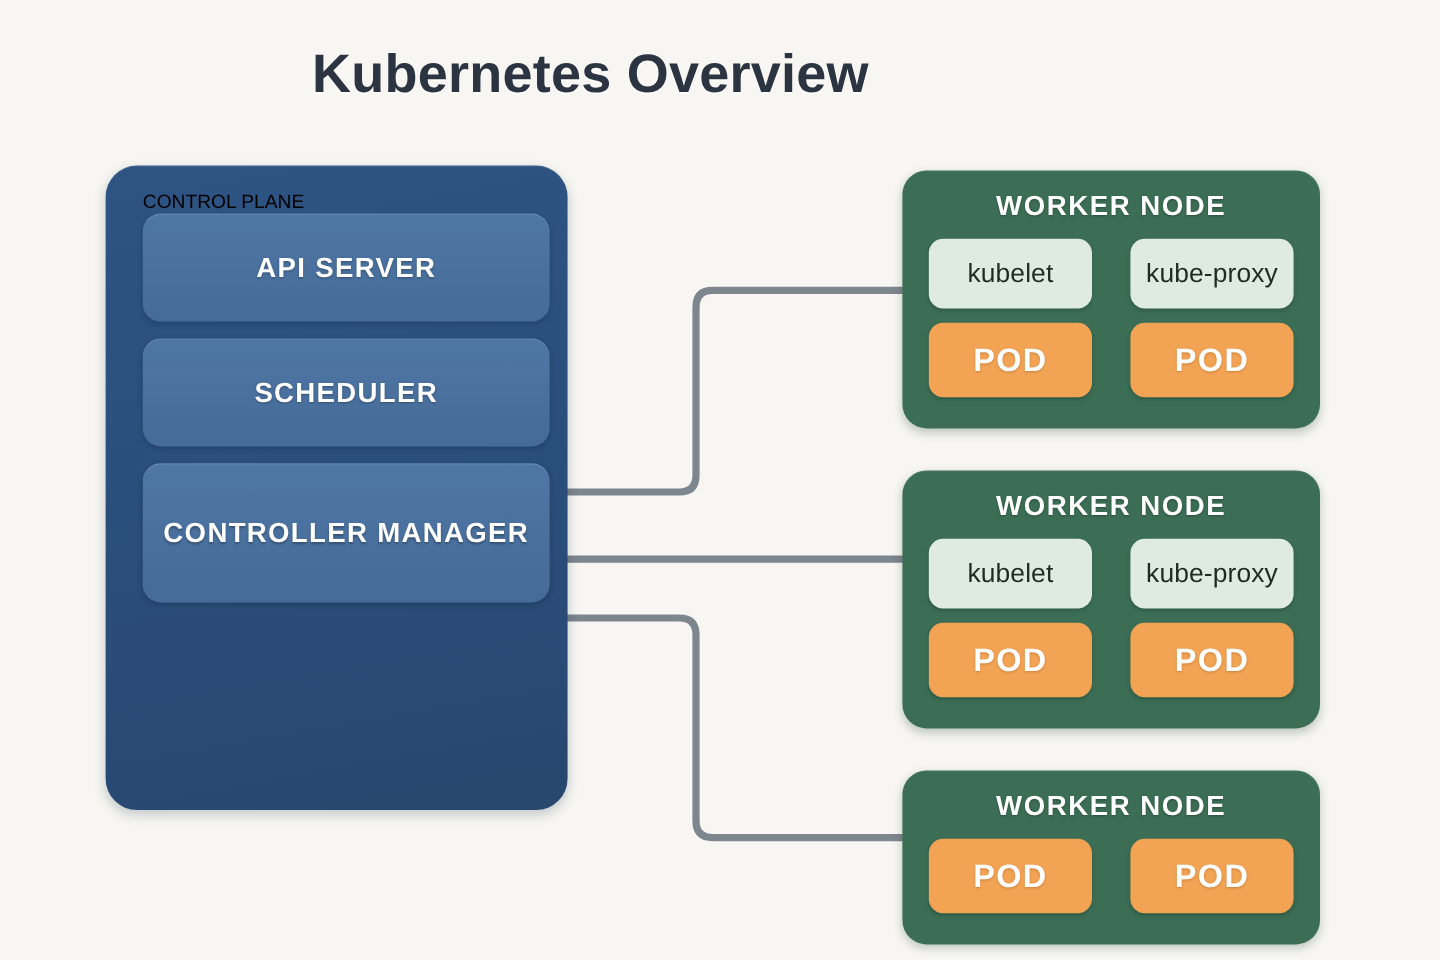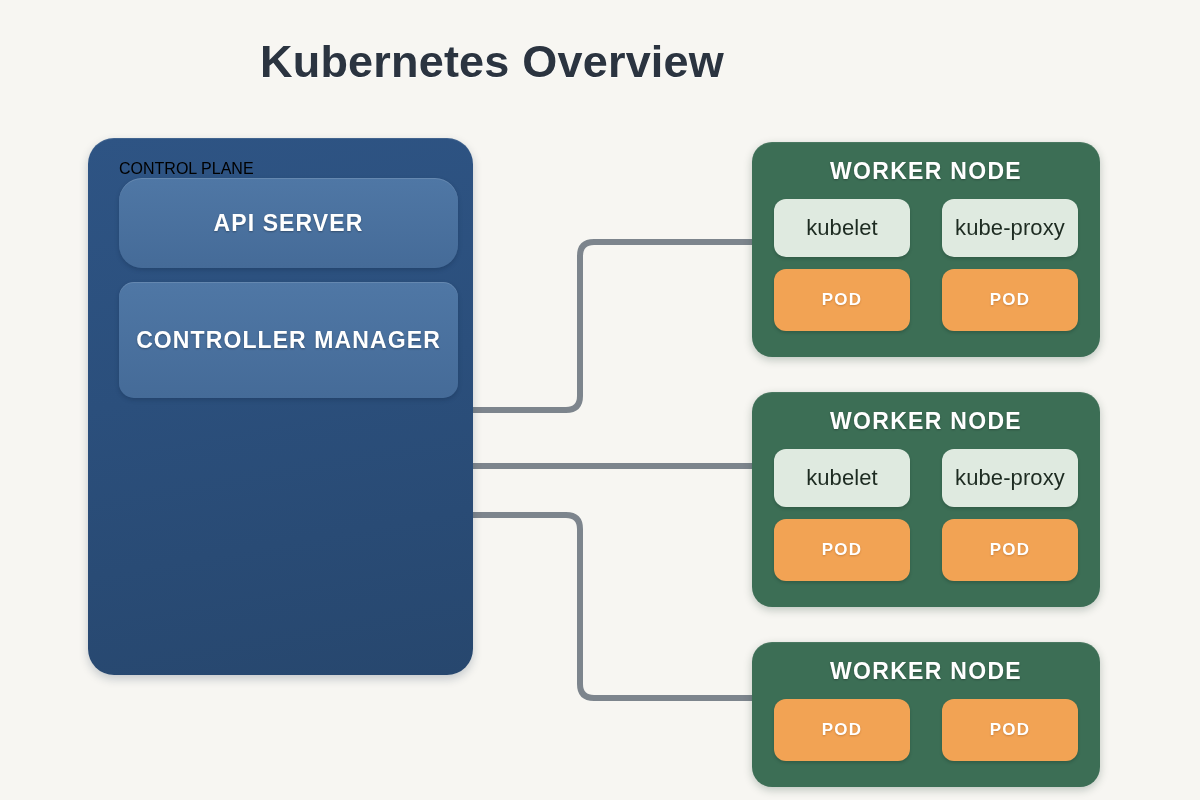--- a/index.html
+++ b/index.html
@@ -73,21 +73,21 @@
     display: flex;
     align-items: center;
     justify-content: center;
     text-align: center;
     line-height: 1.22;
     margin-bottom: 14px;
     box-shadow: 0 2px 4px rgba(15,35,65,0.28),
                 inset 0 1px 0 rgba(255,255,255,0.13);
     text-shadow: 0 1px 2px rgba(0,0,0,0.3);
   }
-  .cp-box.h-single { height: 90px; border-radius: 23px; }
+  .cp-box.h-single { height: 90px; }
   .cp-box.h-double { height: 116px; margin-bottom: 0; text-align: center; }
   .cp-box.lowercase {
     text-transform: none;
     letter-spacing: 0.5px;
   }
 
   
   .worker-node {
     position: absolute;
     left: 752px;
@@ -132,21 +132,21 @@
     justify-content: center;
     box-shadow: 0 2px 3px rgba(20,45,32,0.25);
     letter-spacing: 0.1px;
   }
   .pod-box {
     flex: 1 1 0;
     height: 62px;
     border-radius: 12px;
     background: #f2a354;
     color: #ffffff;
-    font-size: 17px;
+    font-size: 27px;
     font-weight: bold;
     letter-spacing: 1.2px;
     display: flex;
     align-items: center;
     justify-content: center;
     box-shadow: 0 2px 3px rgba(20,45,32,0.25);
     text-shadow: 0 1px 2px rgba(120,60,10,0.32);
   }
 </style>
 </head>
@@ -158,20 +158,21 @@
 
   <svg id="connectors" viewBox="0 0 1200 800" width="1200" height="800">
     <path class="conn-path" d="M 473 410 L 566 410 Q 580 410 580 396 L 580 256 Q 580 242 594 242 L 752 242"></path>
     <path class="conn-path" d="M 473 466 L 752 466"></path>
     <path class="conn-path" d="M 473 515 L 566 515 Q 580 515 580 529 L 580 684 Q 580 698 594 698 L 752 698"></path>
   </svg>
 
   <div id="control-plane">
     <div>CONTROL PLANE</div>
     <div class="cp-box h-single">API SERVER</div>
+    <div class="cp-box h-single">SCHEDULER</div>
     <div class="cp-box h-double">CONTROLLER MANAGER</div>
   </div>
 
   <div class="worker-node" id="worker-node-1">
     <div class="worker-title">WORKER NODE</div>
     <div class="node-row">
       <div class="component-box">kubelet</div>
       <div class="component-box">kube-proxy</div>
     </div>
     <div class="node-row">

